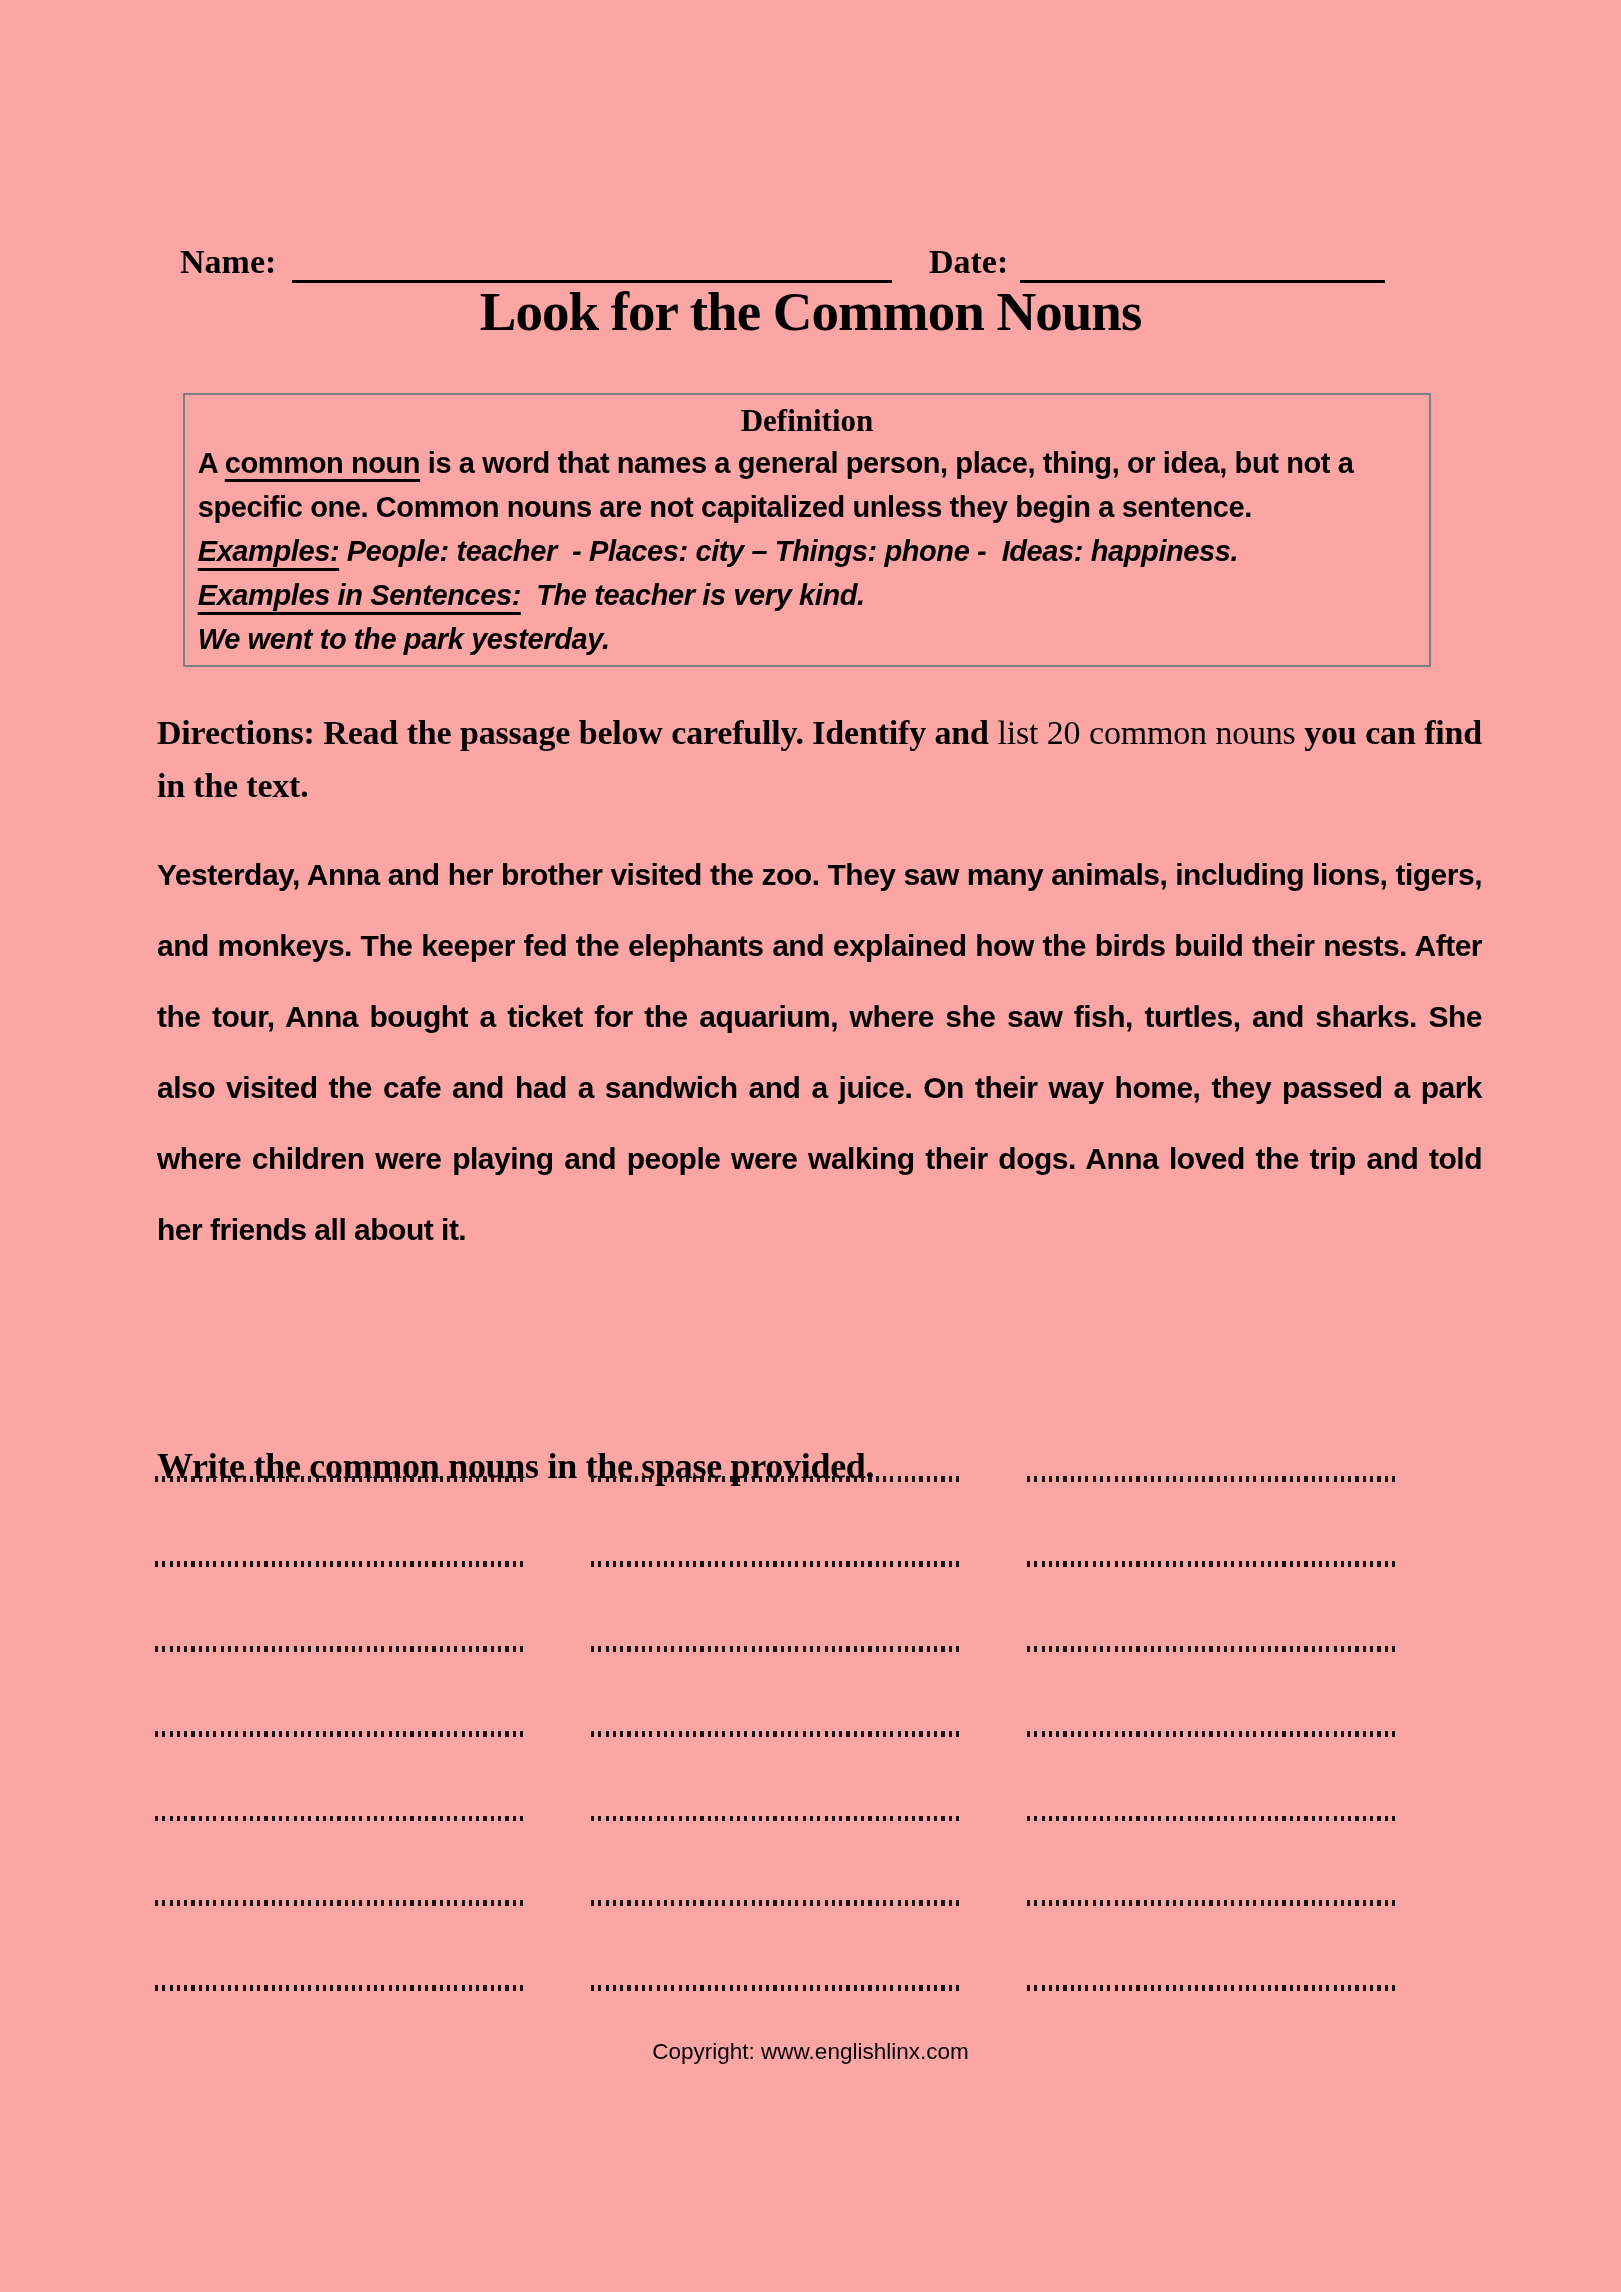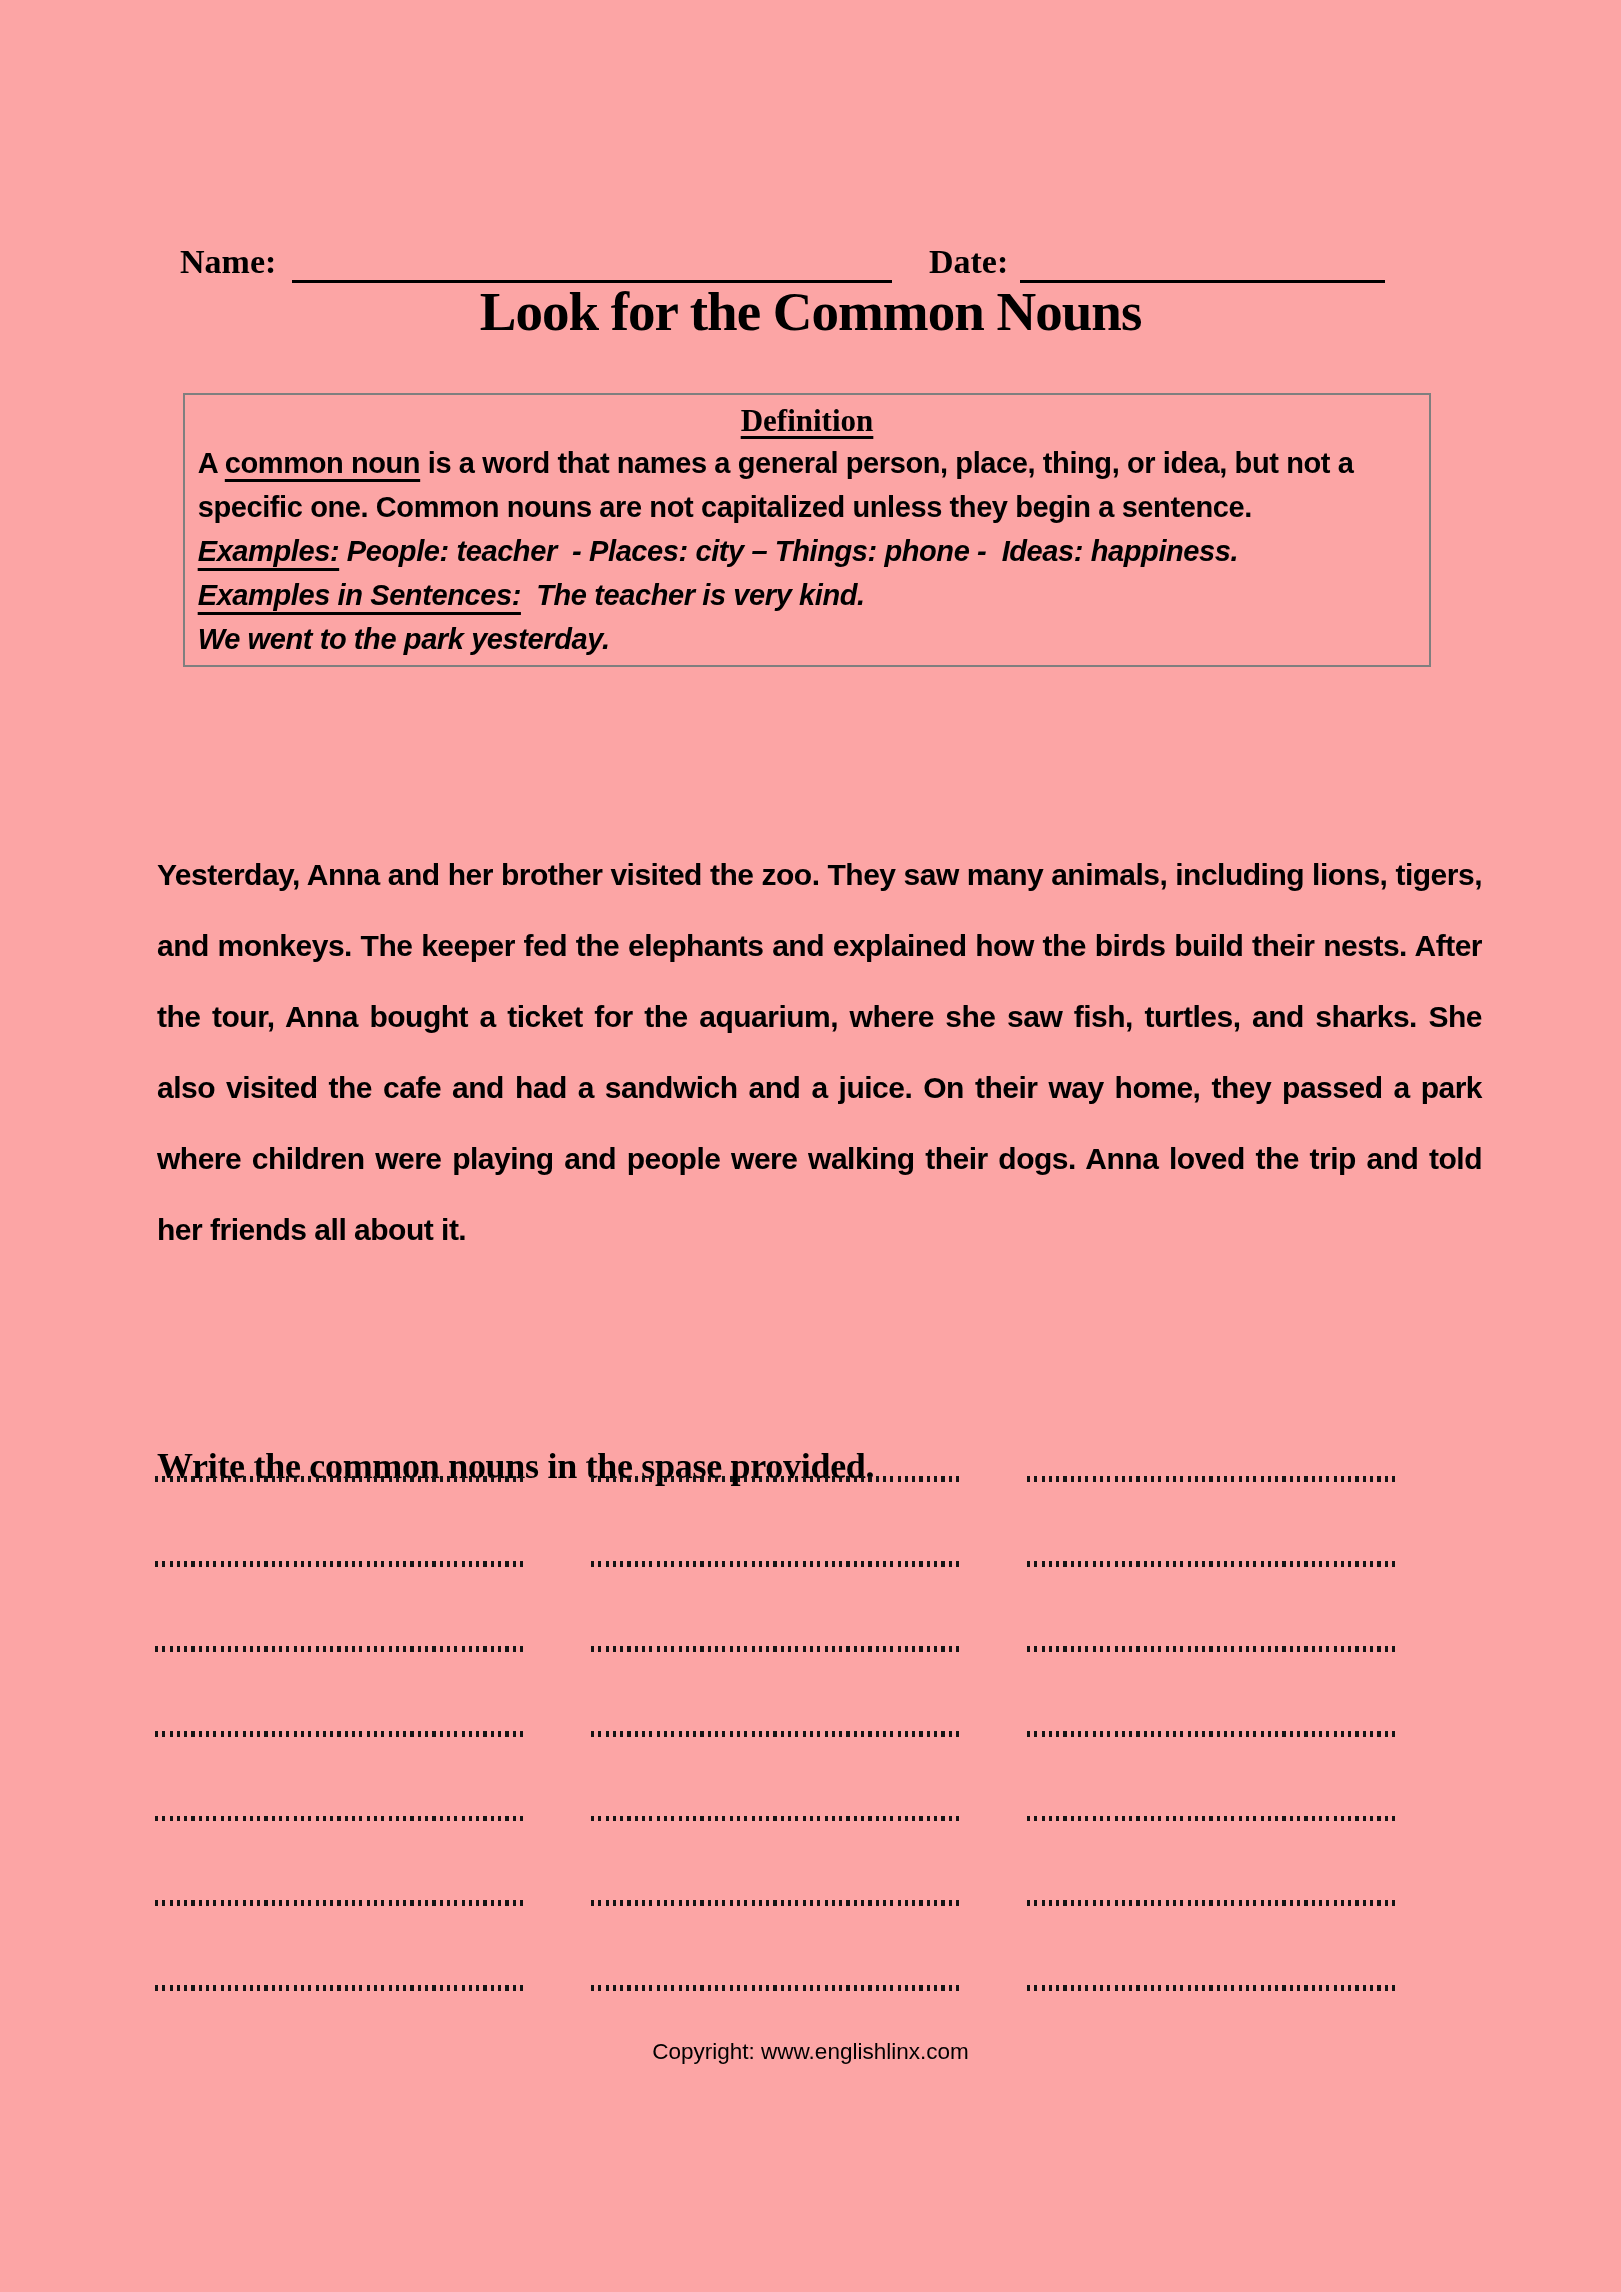--- a/index.html
+++ b/index.html
@@ -67,21 +67,20 @@
     line-height: 44px;
   }
   .definition-heading {
     text-align: center;
     font-family: "Liberation Serif", "DejaVu Serif", serif;
     font-size: 31px;
     line-height: 41px;
     letter-spacing: 0;
   }
   .definition-heading span {
-    text-decoration: underline;
     text-decoration-thickness: 2.9px;
     text-underline-offset: 4.9px;
   }
   .underlined-term {
     text-decoration: underline;
     text-decoration-thickness: 2.9px;
     text-underline-offset: 5.9px;
   }
   .def-examples { font-style: italic; }
   .def-label {
@@ -183,20 +182,22 @@
     </div>
     <div class="definition-body"><span>A </span><span class="underlined-term">common noun</span><span> is a word that names a general person, place, thing, or idea, but not a specific one. Common nouns are not capitalized unless they begin a sentence.</span>
     </div>
     <div class="def-examples"><span class="def-label">Examples:</span><span> People: teacher &nbsp;- Places: city – Things: phone - &nbsp;Ideas: happiness.</span>
     </div>
     <div class="def-examples"><span class="def-label">Examples in Sentences:</span><span> &nbsp;The teacher is very kind.</span>
     </div>
     <div class="def-examples">We went to the park yesterday.</div>
   </div>
 
+  <div class="directions"><span class="bold">Directions: Read the passage below carefully. Identify and </span><span>list 20 common nouns </span><span class="bold">you can find in the text.</span>
+  </div>
 
   <div class="passage">Yesterday, Anna and her brother visited the zoo. They saw many animals, including lions, tigers, and monkeys. The keeper fed the elephants and explained how the birds build their nests. After the tour, Anna bought a ticket for the aquarium, where she saw fish, turtles, and sharks. She also visited the cafe and had a sandwich and a juice. On their way home, they passed a park where children were playing and people were walking their dogs. Anna loved the trip and told her friends all about it.</div>
 
   <div class="write-prompt">Write the common nouns in the spase provided.</div>
 
   <div class="blanks-grid">
       <div class="blank-row">
         <div class="blank-cell"></div>
         <div class="blank-cell"></div>
         <div class="blank-cell"></div>

